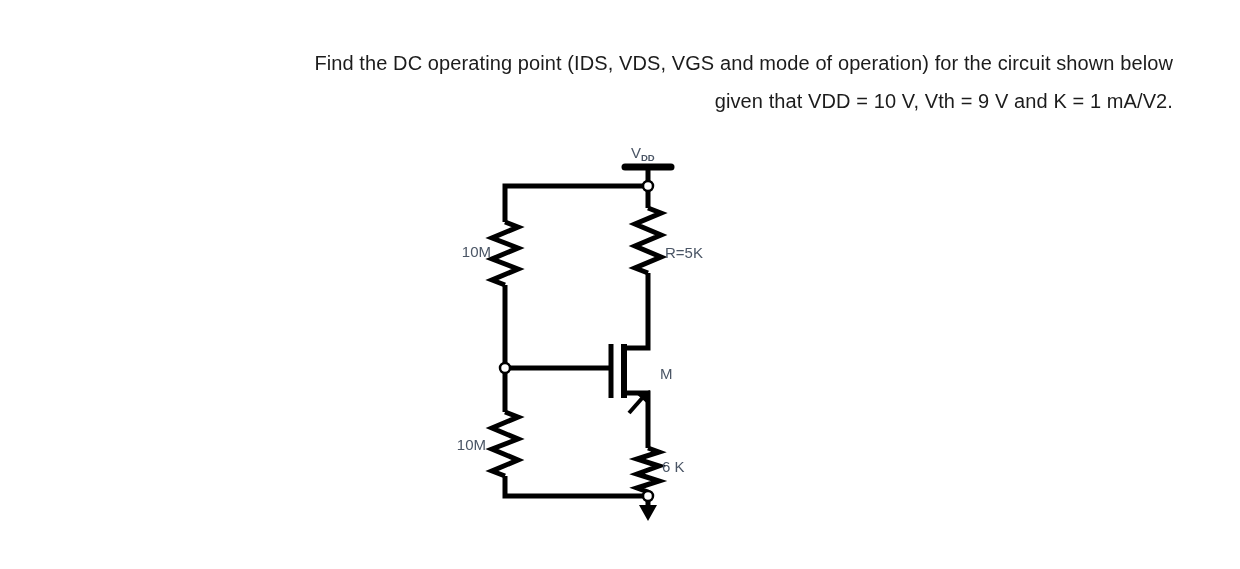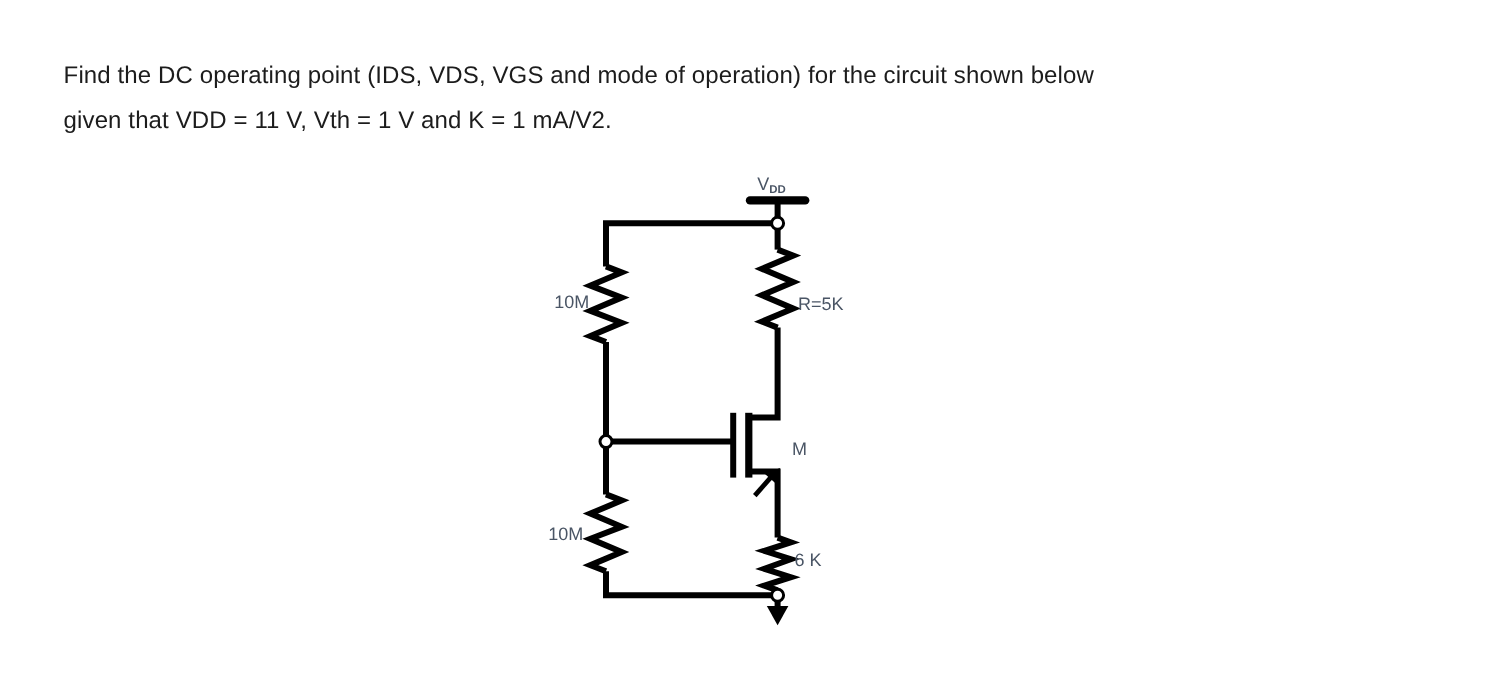--- a/index.html
+++ b/index.html
@@ -17,20 +17,21 @@
   }
   .problem {
     position: absolute;
     left: 53px;
     top: 44px;
     width: 1120px;
     font-size: 20px;
     line-height: 38px;
     color: #1c1c1c;
     letter-spacing: 0.1px;
+    text-align: right;
   }
   .circuit-svg {
     position: absolute;
     left: 0;
     top: 0;
     width: 1240px;
     height: 569px;
   }
   .wire {
     stroke: #000000;
@@ -81,21 +82,21 @@
     font-weight: bold;
   }
 </style>
 </head>
 <body>
 
 <div class="page">
 
   <div class="problem">
     <div>Find the DC operating point (IDS, VDS, VGS and mode of operation) for the circuit shown below</div>
-    <div>given that VDD = 11 V, Vth = 1 V and K = 1 mA/V2.</div>
+    <div>given that VDD = 10 V, Vth = 9 V and K = 1 mA/V2.</div>
   </div>
 
   <svg class="circuit-svg" viewBox="0 0 1240 569">
 
     <path class="bar-supply" d="M625,167 L671,167"></path>
     <path class="wire" d="M648,168 L648,208"></path>
 
     <path class="wire" d="M505,222 L505,186 L648,186"></path>
 
     <path class="wire" d="M505,222 L518,227 L492,238 L518,248 L492,259 L518,269 L492,280 L505,285"></path>

